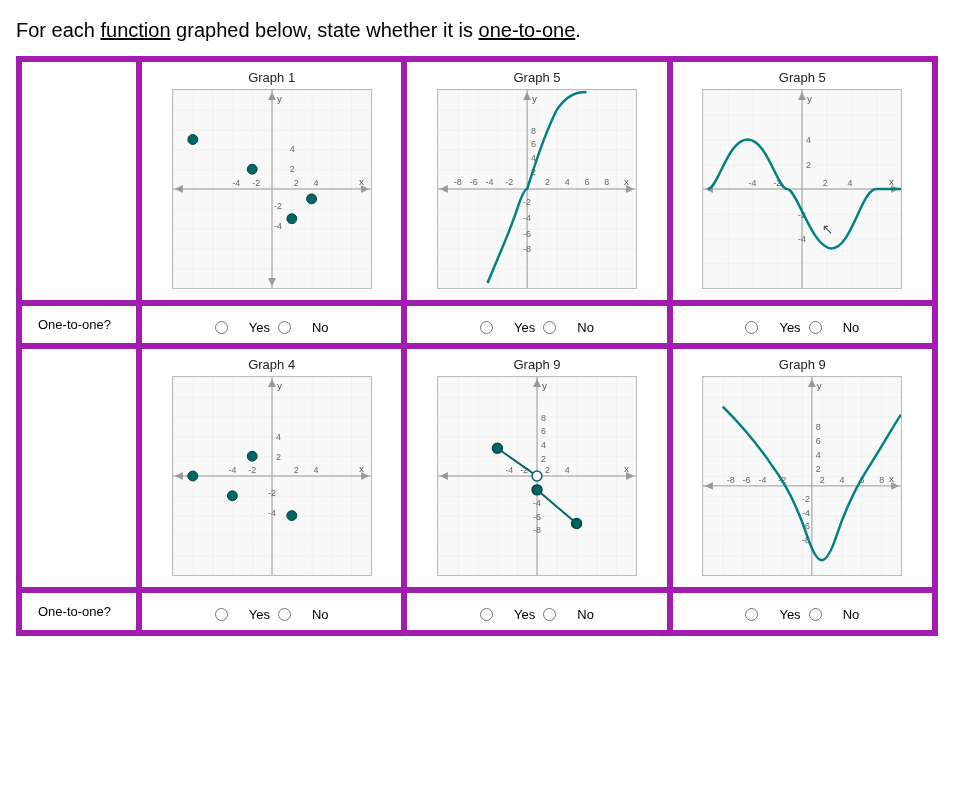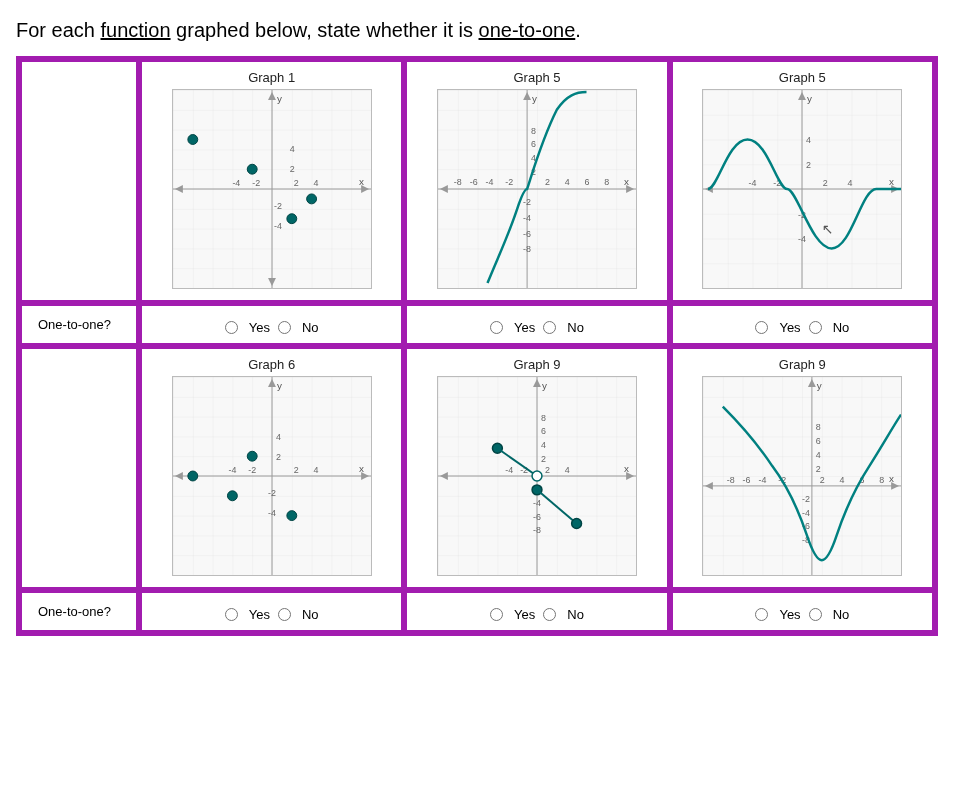--- a/index.html
+++ b/index.html
@@ -57,21 +57,21 @@
       margin-top: 6px;
       display: flex;
       align-items: center;
       justify-content: center;
       gap: 8px;
       font-size: 13px;
     }
     .radio-group label {
       display: flex;
       align-items: center;
-      gap: 11px;
+      gap: 21px;
       cursor: pointer;
     }
     input[type=radio] {
       accent-color: #555;
       width: 13px;
       height: 13px;
     }
   </style>
 </head>
 <body>
@@ -242,21 +242,21 @@
             <span>No</span>
           </label>
         </div>
       </td>
     </tr>
 
     <tr>
       <td class="label-cell"></td>
 
       <td>
-        <div class="graph-title">Graph 6</div>
+        <div class="graph-title">Graph 4</div>
         <div class="graph-box">
           <svg viewBox="0 0 200 200">
             <defs>
               <pattern id="grid4" width="20" height="20" patternUnits="userSpaceOnUse">
                 <path d="M 20 0 L 0 0 0 20" fill="none" stroke="#ddd" stroke-width="0.5"></path>
               </pattern>
             </defs>
             <rect width="200" height="200" fill="url(#grid4)"></rect>
             <line x1="100" y1="0" x2="100" y2="200" stroke="#999" stroke-width="1"></line>
             <line x1="0" y1="100" x2="200" y2="100" stroke="#999" stroke-width="1"></line>

